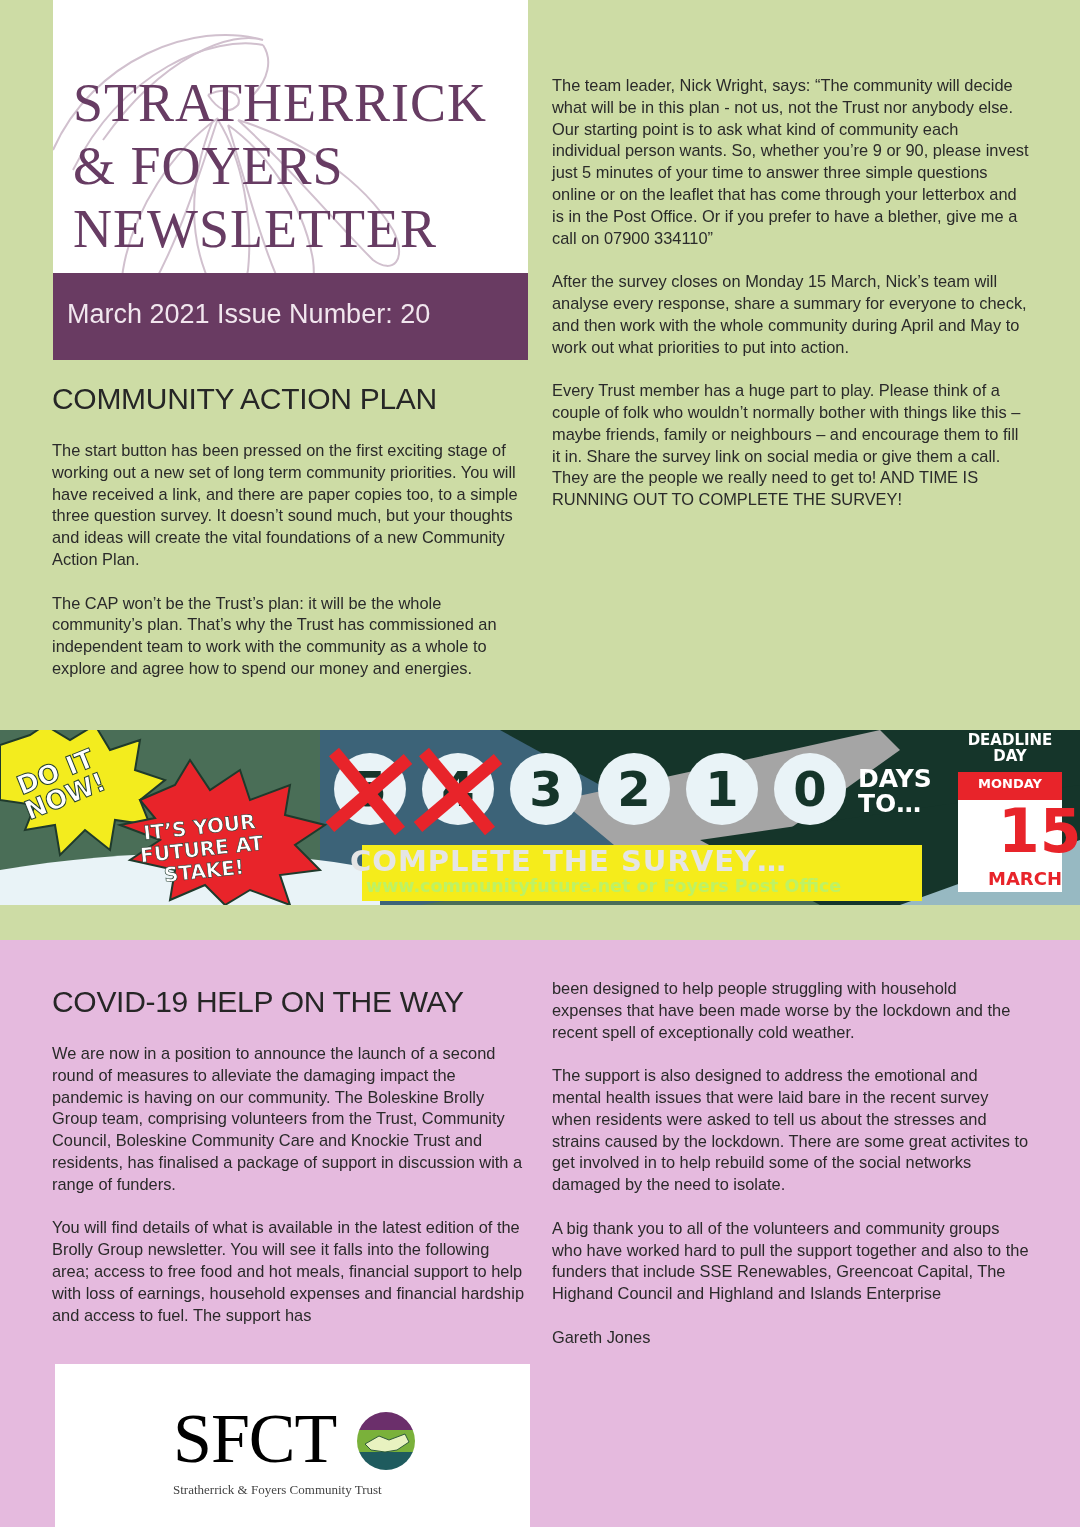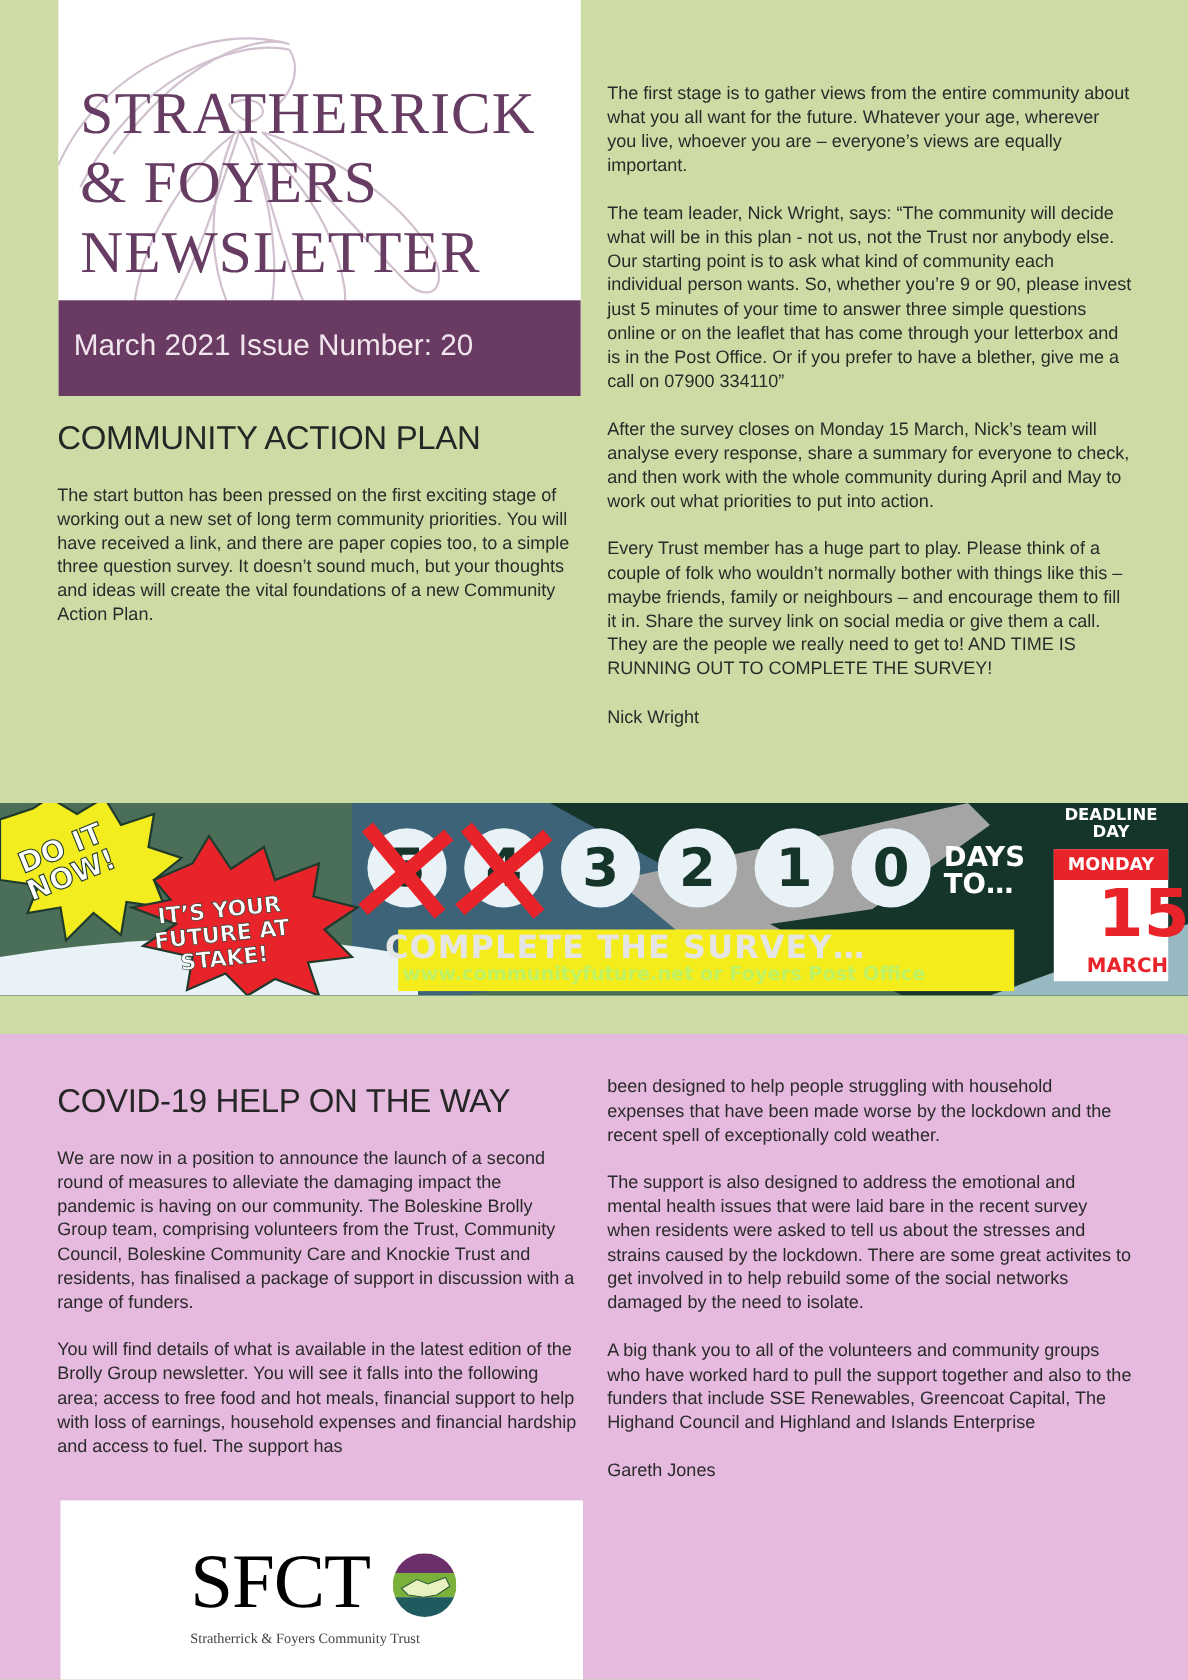--- a/index.html
+++ b/index.html
@@ -53,27 +53,26 @@
     <div>NEWSLETTER</div>
   </div>
   <div class="issue-bar">
     <div class="issue-text">March 2021  Issue Number: 20</div>
   </div>
 </div>
 
 <h2 class="h2" style="left:52px;top:382px;">COMMUNITY ACTION PLAN</h2>
 <div class="para" style="left:52px;top:440px;width:470px;">
   <p>The start button has been pressed on the first exciting stage of working out a new set of long term community priorities. You will have received a link, and there are paper copies too, to a simple three question survey. It doesn’t sound much, but your thoughts and ideas will create the vital foundations of a new Community Action Plan.</p>
+  <p>The CAP won’t be the Trust’s plan: it will be the whole community’s plan. That’s why the Trust has commissioned an independent team to work with the community as a whole to explore and agree how to spend our money and energies.</p>
 </div>
 <div class="para" style="left:552px;top:75px;width:478px;">
-  <p>The first stage is to gather views from the entire community about what you all want for the future. Whatever your age, wherever you live, whoever you are – everyone’s views are equally important.</p>
   <p>The team leader, Nick Wright, says: “The community will decide what will be in this plan - not us, not the Trust nor anybody else. Our starting point is to ask what kind of community each individual person wants. So, whether you’re 9 or 90, please invest just 5 minutes of your time to answer three simple questions online or on the leaflet that has come through your letterbox and is in the Post Office. Or if you prefer to have a blether, give me a call on 07900 334110”</p>
   <p>After the survey closes on Monday 15 March, Nick’s team will analyse every response, share a summary for everyone to check, and then work with the whole community during April and May to work out what priorities to put into action.</p>
   <p>Every Trust member has a huge part to play. Please think of a couple of folk who wouldn’t normally bother with things like this – maybe friends, family or neighbours – and encourage them to fill it in. Share the survey link on social media or give them a call. They are the people we really need to get to! AND TIME IS RUNNING OUT TO COMPLETE THE SURVEY!</p>
-  <p>Nick Wright</p>
 </div>
 
 <div class="banner">
   <svg width="1080" height="175" viewBox="0 0 1080 175">
     <rect x="0" y="0" width="1080" height="175" fill="#4a6e57"></rect>
     <polygon points="320,0 700,0 760,120 420,175 320,175" fill="#3c6378"></polygon>
     <polygon points="500,0 1080,0 1080,60 700,110" fill="#15352a"></polygon>
     <polygon points="560,70 790,20 880,0 900,20 760,120 620,120" fill="#a5a5a5"></polygon>
     <polygon points="700,110 1080,55 1080,175 820,175" fill="#15352a"></polygon>
     <polygon points="900,175 1080,110 1080,175" fill="#97b9c2"></polygon>
@@ -130,21 +129,21 @@
   </div>
 
   <div class="bt" style="left:350px;top:116px;font-size:29px;line-height:30px;color:#e5e5e5;letter-spacing:1px;">COMPLETE THE SURVEY…</div>
   <div class="bt" style="left:366px;top:146px;font-size:17.5px;line-height:20px;color:#bef264;">www.communityfuture.net or Foyers Post Office</div>
 
   <div class="bt" style="left:958px;top:2px;width:104px;font-size:15px;line-height:16px;color:#fff;text-align:center;">
     <div>DEADLINE</div>
     <div>DAY</div>
   </div>
   <div style="position:absolute;left:958px;top:42px;width:104px;height:120px;">
-    <div class="bt" style="left:0;top:4px;width:104px;text-align:center;font-size:16px;color:#fff;">MONDAY</div>
+    <div class="bt" style="left:0;top:4px;width:104px;text-align:center;font-size:13px;color:#fff;">MONDAY</div>
     <div class="bt" style="left:0;top:26px;width:104px;text-align:right;font-size:60px;line-height:66px;color:#e8242a;padding-left:40px;">15</div>
     <div class="bt" style="left:0;top:96px;width:104px;text-align:right;font-size:18px;color:#e8242a;">MARCH</div>
   </div>
 </div>
 
 <h2 class="h2" style="left:52px;top:985px;">COVID-19 HELP ON THE WAY</h2>
 <div class="para" style="left:52px;top:1043px;width:478px;">
   <p>We are now in a position to announce the launch of a second round of measures to alleviate the damaging impact the pandemic is having on our community. The Boleskine Brolly Group team, comprising volunteers from the Trust, Community Council, Boleskine Community Care and Knockie Trust and residents, has finalised a package of support in discussion with a range of funders.</p>
   <p>You will find details of what is available in the latest edition of the Brolly Group newsletter. You will see it falls into the following area; access to free food and hot meals, financial support to help with loss of earnings, household expenses and financial hardship and access to fuel. The support has</p>
 </div>

